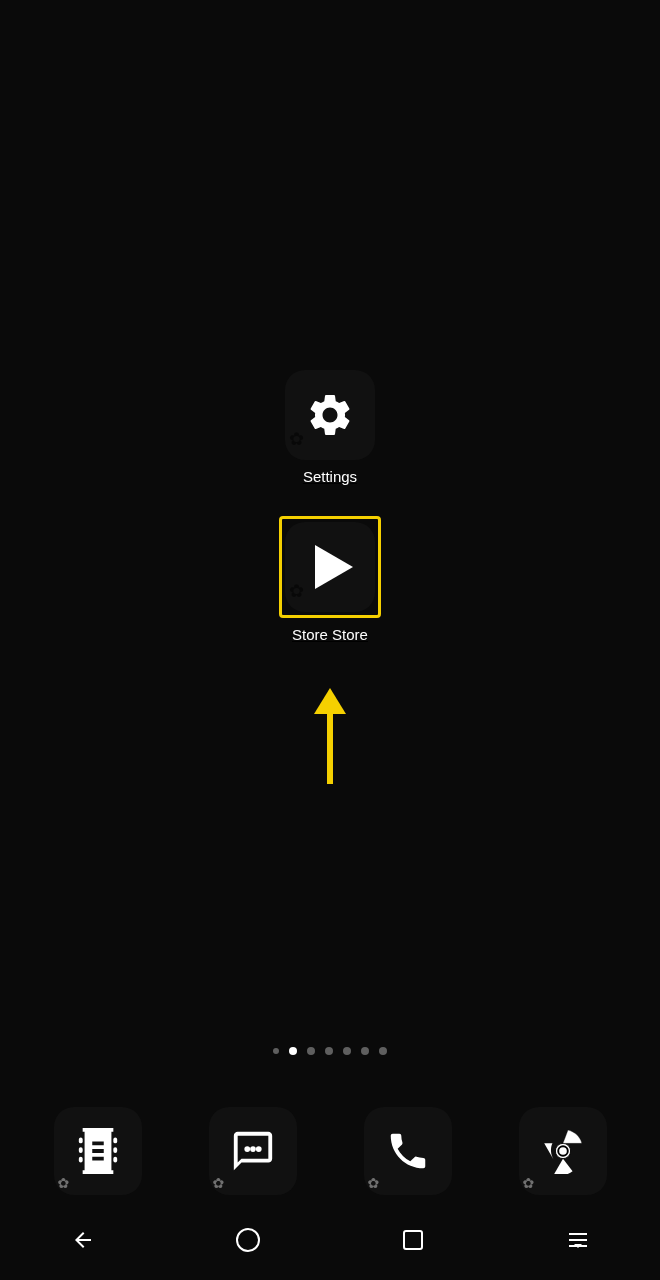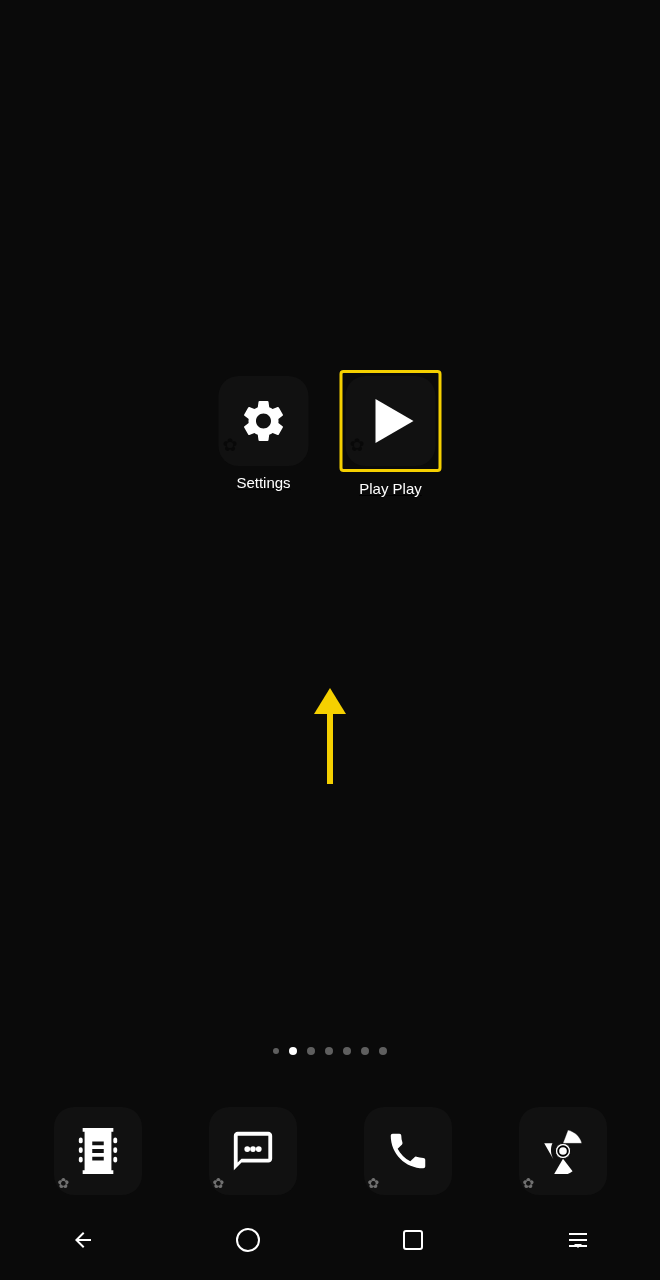--- a/index.html
+++ b/index.html
@@ -24,21 +24,21 @@
       background: #0a0a0a;
     }
 
     
     .home-icons {
       position: absolute;
       top: 370px;
       left: 50%;
       transform: translateX(-50%);
       display: flex;
-      flex-direction: row;
+      flex-direction: column;
       align-items: center;
       gap: 31px;
       text-decoration: underline;
     }
 
     .app-icon-wrapper {
       display: flex;
       flex-direction: column;
       align-items: center;
       gap: 8px;
@@ -238,21 +238,21 @@
       <span class="app-icon-label">Settings</span>
     </div>
 
     <div class="app-icon-wrapper play-store-wrapper">
       <div class="play-store-highlight">
         <div class="app-icon">
           <div class="play-triangle"></div>
           <span class="floral">✿</span>
         </div>
       </div>
-      <span class="app-icon-label">Play Play</span>
+      <span class="app-icon-label">Store Store</span>
     </div>
   </div>
 
   <div class="arrow-up">
     <div class="arrow-head"></div>
     <div class="arrow-shaft"></div>
   </div>
 
   <div class="page-indicators">
     <div class="dot small"></div>

